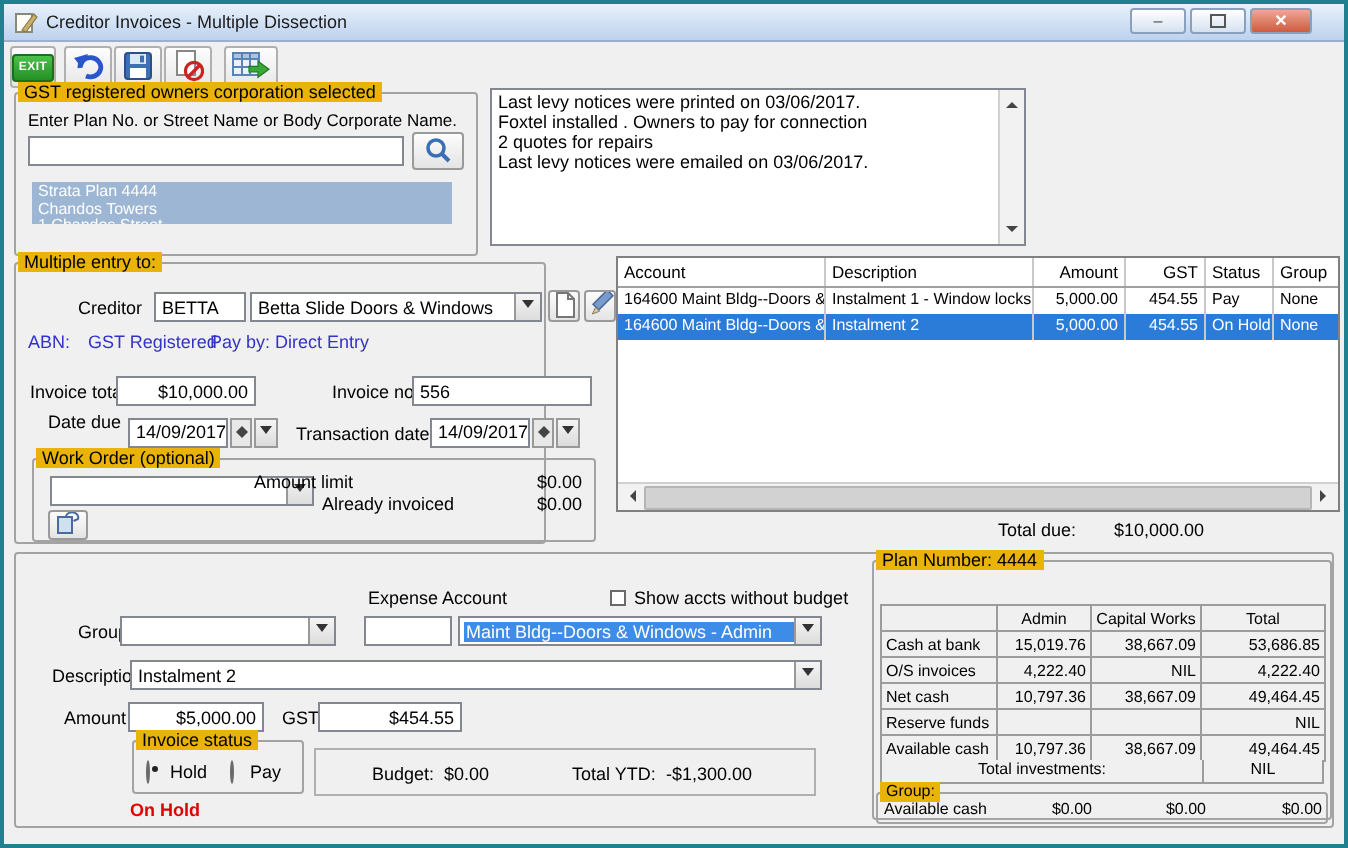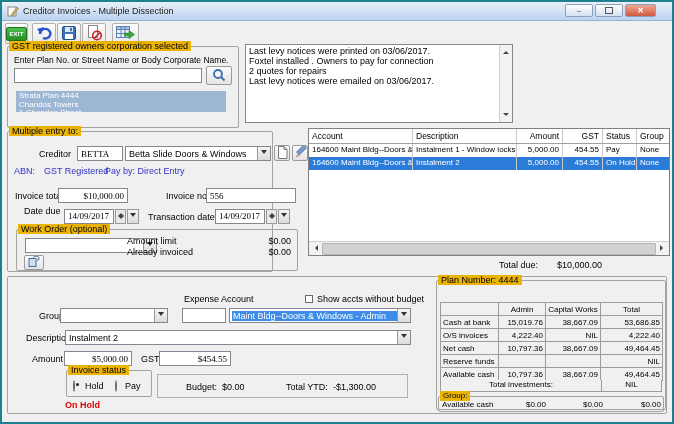--- a/index.html
+++ b/index.html
@@ -15,21 +15,21 @@
   .maxbox{width:6px;height:5px;border:1px solid #555}
   
   .tbtn{top:21px;height:21px;box-sizing:border-box;border:1px solid #b0b0b0;border-radius:2px;
     background:linear-gradient(#fdfdfd,#e7e7e7);display:flex;align-items:center;justify-content:center;cursor:pointer}
   .exit-inner{background:linear-gradient(#4cc04c,#239023);border:1px solid #1c6f1c;border-radius:2px;color:#fff;
     font-size:6px;font-weight:bold;padding:3px 2px;letter-spacing:.2px}
   
   .gb{box-sizing:border-box;border:1px solid #a3a3a3;border-radius:2px}
   .legend{position:absolute;top:-6px;left:1px;background:#eab308;padding:0 3px;line-height:10px;white-space:nowrap}
   
-  .inp{box-sizing:border-box;border:1px solid #828790;background:#fff;font-family:Liberation Serif, serif;font-size:9px;padding:0 3px;height:15px}
+  .inp{box-sizing:border-box;border:1px solid #828790;background:#fff;font-family:Liberation Sans, sans-serif;font-size:9px;padding:0 3px;height:15px}
   .inp.right{text-align:right}
   .combo{box-sizing:border-box;border:1px solid #828790;background:#fff;height:15px}
   .ctext{position:absolute;left:3px;top:2px;right:14px;white-space:nowrap;overflow:hidden}
   .ctext.selblue{background:#3c8ce8;color:#fff;left:2px;right:13px;padding-left:1px}
   .carrow{position:absolute;right:0;top:0;bottom:0;width:12px;background:linear-gradient(#f5f5f5,#dcdcdc);
     border-left:1px solid #999;display:flex;align-items:center;justify-content:center}
   .tri-d{width:0;height:0;border:3px solid transparent;border-top:4px solid #333;margin-top:4px}
   .tri-u5{width:0;height:0;border:3px solid transparent;border-bottom:3px solid #444}
   .tri-d5{width:0;height:0;border:3px solid transparent;border-top:3px solid #444}
   .tri-l5{width:0;height:0;border:3px solid transparent;border-right:3px solid #444}
@@ -229,21 +229,21 @@
     <div class="abs gb" style="left:8px;top:97px;width:282px;height:42px">
       <span class="legend">Work Order (optional)</span>
       <div class="abs combo" style="left:8px;top:8px;width:132px">
         <span class="ctext"></span>
         <span class="carrow">
             <span class="tri-d" style="margin-top:0"></span>
           </span>
       </div>
       <span class="abs lbl" style="left:110px;top:6px;width:100px;text-align:left">Amount limit</span>
       <span class="abs lbl" style="left:230px;top:6px;width:44px;text-align:right">$0.00</span>
-      <span class="abs lbl" style="left:110px;top:17px;width:100px;text-align:left">Already invoiced</span>
+      <span class="abs lbl" style="left:110px;top:17px;width:100px;text-align:right">Already invoiced</span>
       <span class="abs lbl" style="left:230px;top:17px;width:44px;text-align:right">$0.00</span>
       <span class="abs sbtn" style="left:7px;top:25px;width:20px;height:15px">
         <span><svg width="13" height="11">
               <rect x="1" y="2.5" width="7" height="8" fill="#cfe0f2" stroke="#4a6a9c"></rect>
               <path d="M5 2 a3 2.5 0 0 1 6 1.5 l-2.2 1" fill="none" stroke="#4a6a9c"></path>
             </svg></span>
       </span>
     </div>
   </div>
 

